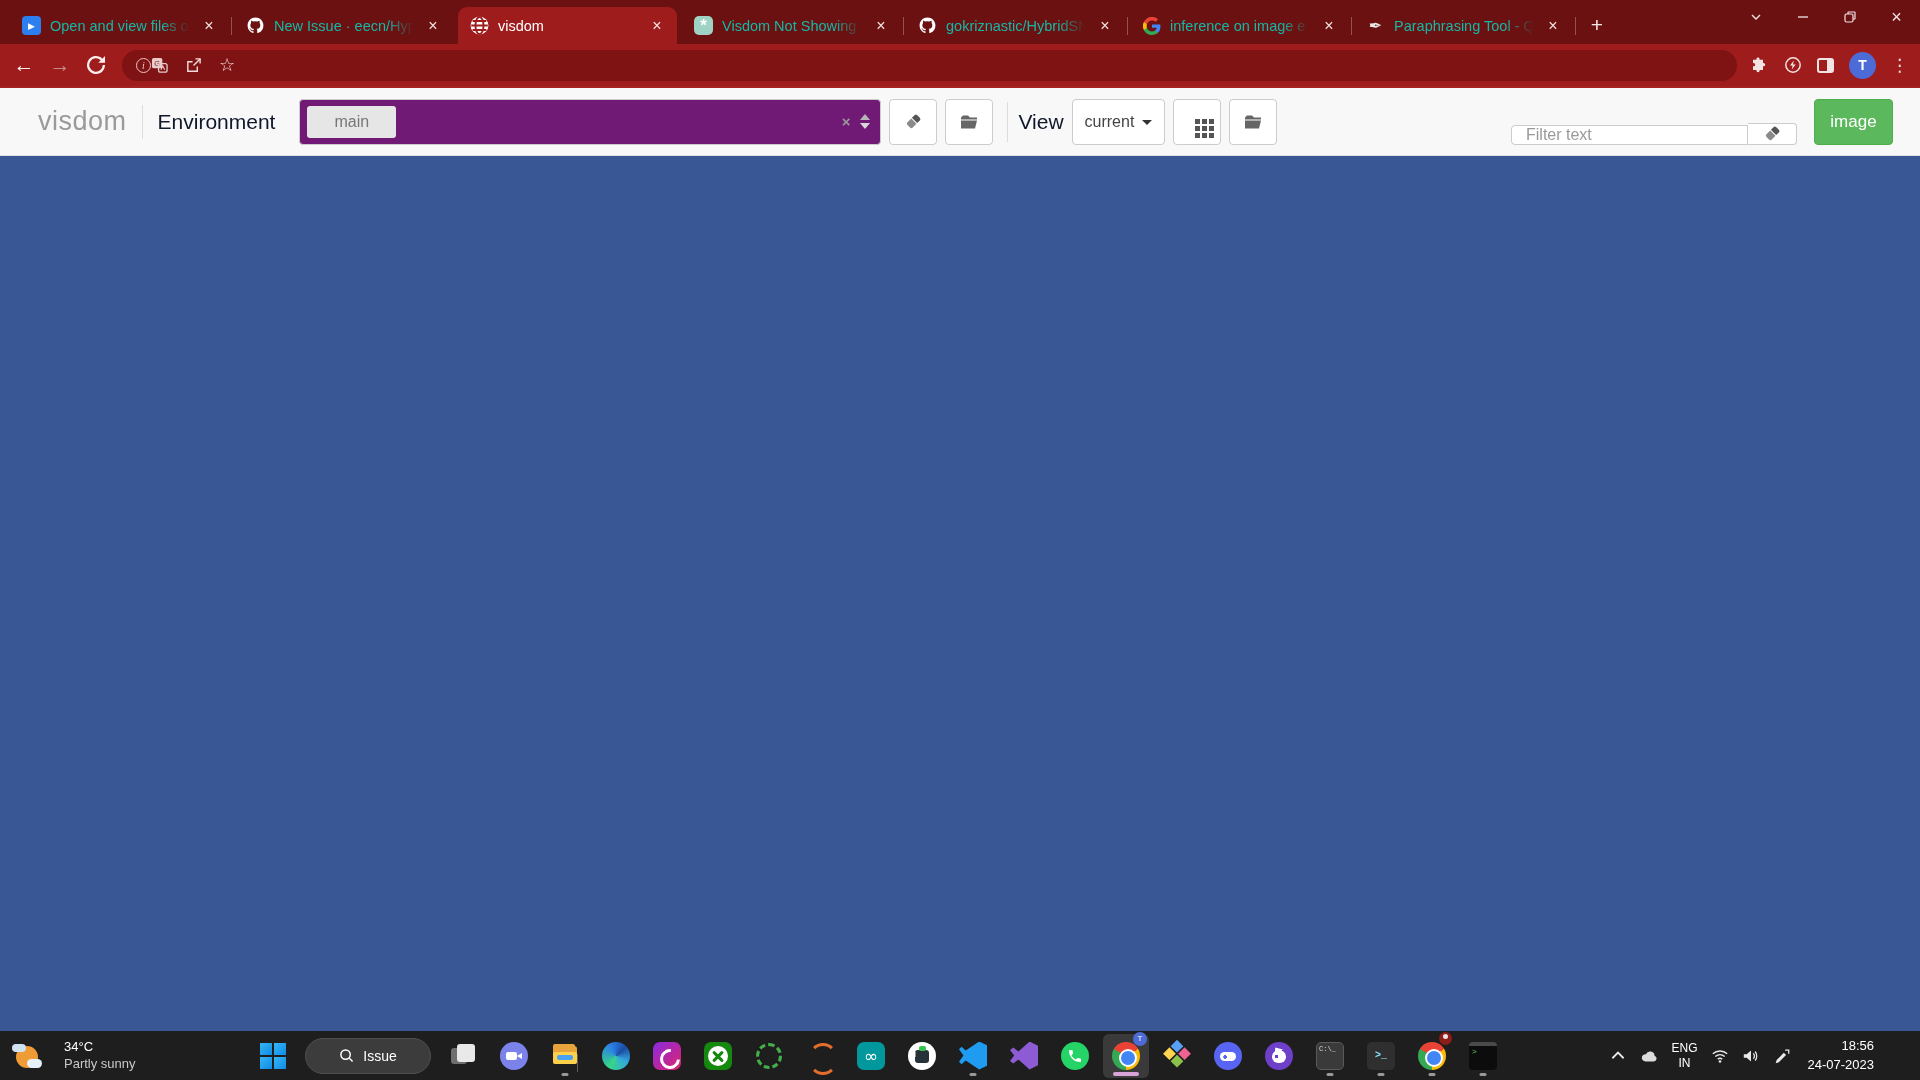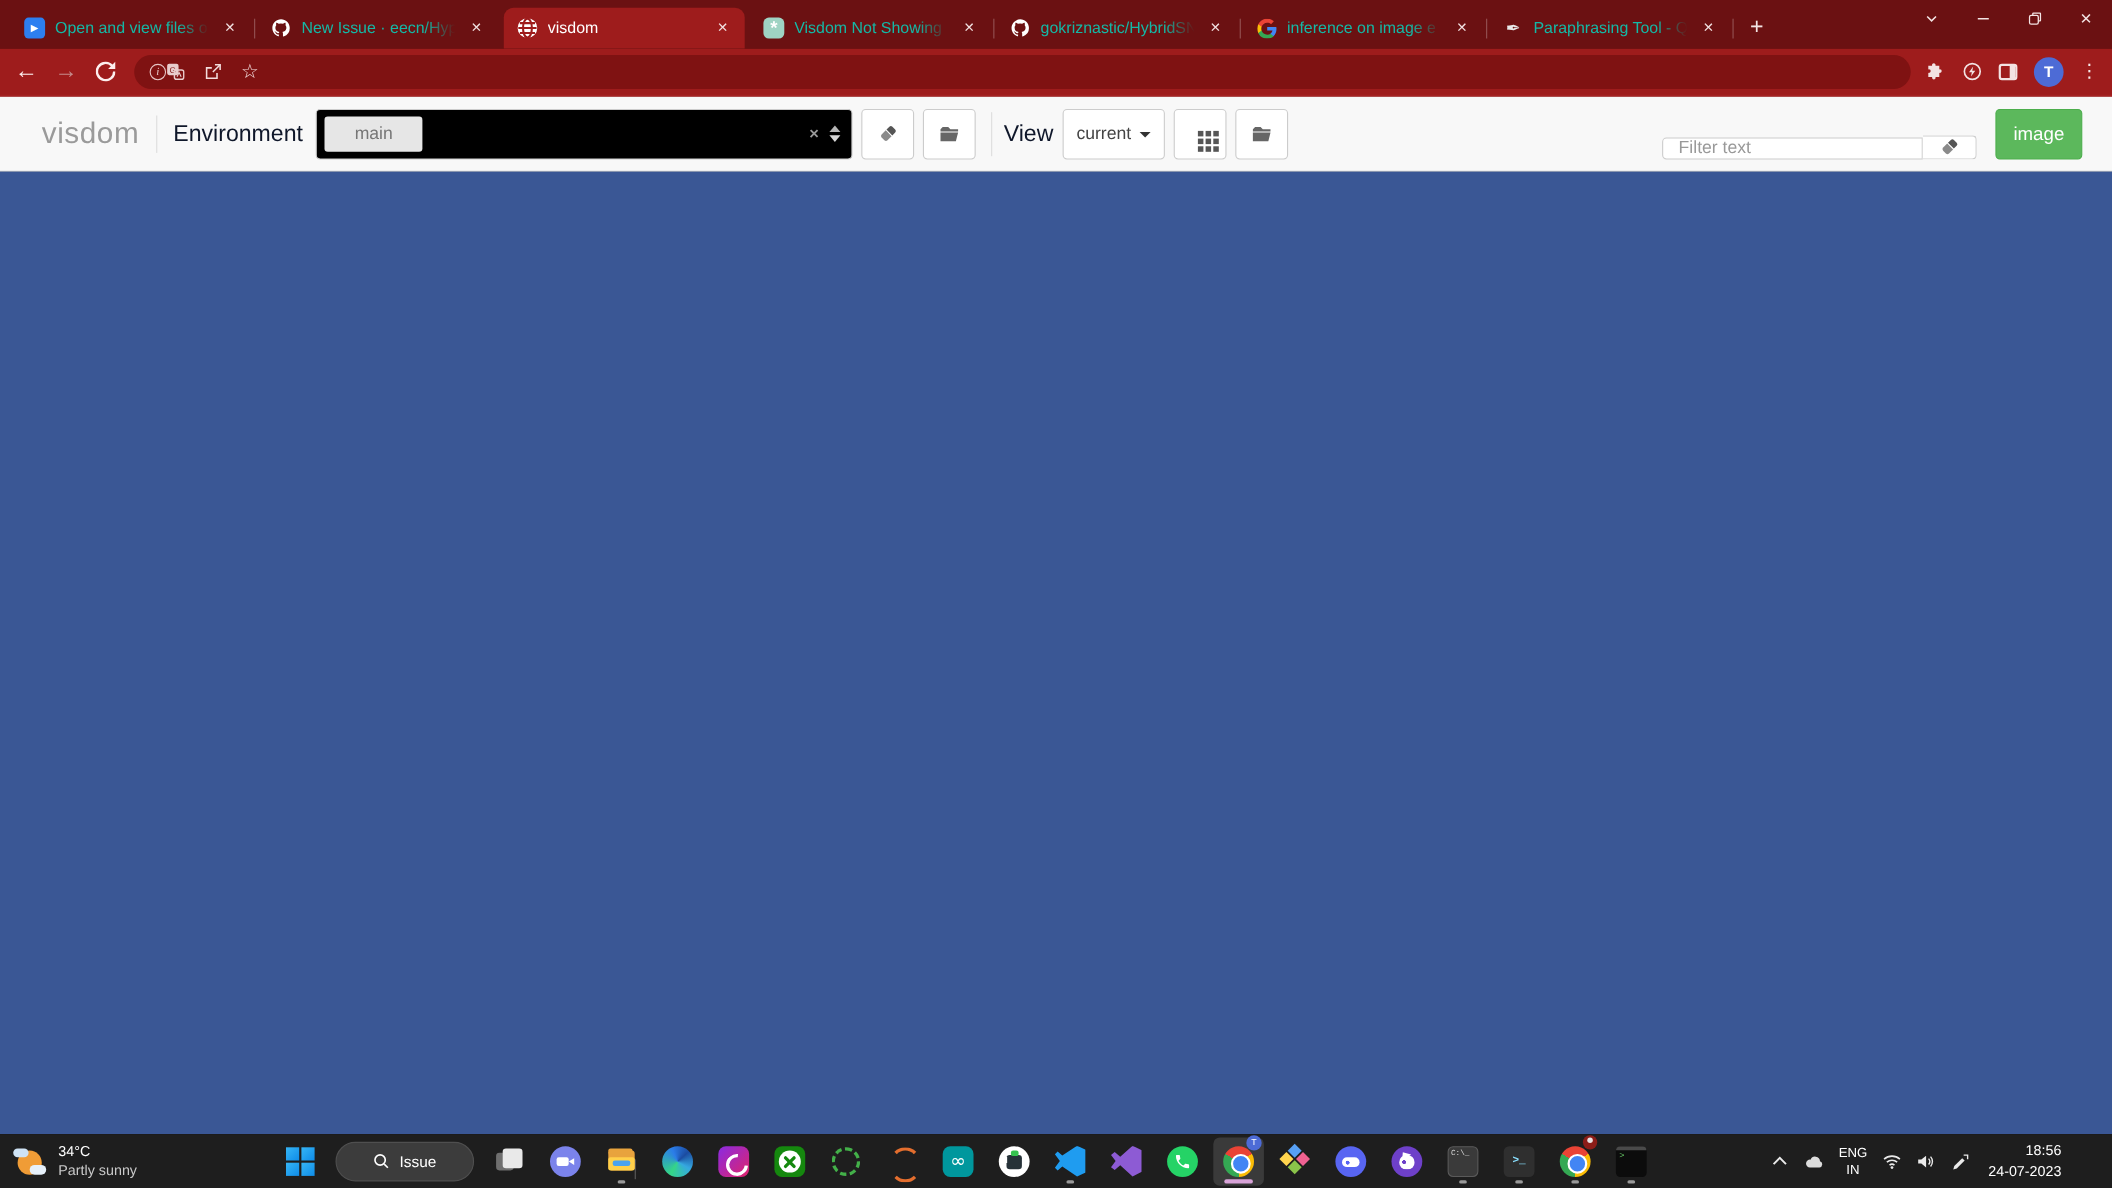--- a/index.html
+++ b/index.html
@@ -61,21 +61,21 @@
   .avatar{width:27px;height:27px;border-radius:50%;background:#4d6bd6;color:#fff;font-size:14px;
        display:flex;align-items:center;justify-content:center;font-weight:bold}
   .menu-dots{color:#f6eaea;font-size:17px;letter-spacing:0}
 
   
   .vdbar{height:68px;background:#f8f8f8;border-bottom:1px solid #e2e2e2;display:flex;align-items:center;
        padding:0 27px 0 38px;flex:none}
   .vd-logo{font-size:27px;color:#9a9a9a;letter-spacing:.5px}
   .vd-sep{width:1px;height:34px;background:#ddd;margin:0 15px}
   .vd-label{font-size:21px;color:#0f172a}
-  .env-box{width:488px;height:46px;background:#000000;border:1px solid #ccc;border-radius:4px;margin-left:12px;
+  .env-box{width:582px;height:46px;background:#701a75;border:1px solid #ccc;border-radius:4px;margin-left:24px;
        display:flex;align-items:center;padding:0 10px 0 7px;position:relative}
   .env-tag{background:#e6e6e6;color:#777;font-size:16px;padding:7px 27px;border-radius:3px}
   .env-spacer{flex:1}
   .env-clear{color:#999;font-size:15px;font-weight:bold;margin-right:10px}
   .spinner{display:flex;flex-direction:column;gap:3px;align-items:center}
   .car-up{width:0;height:0;border-left:5px solid transparent;border-right:5px solid transparent;
        border-bottom:6px solid #b5b5b5}
   .car-dn{width:0;height:0;border-left:5px solid transparent;border-right:5px solid transparent;
        border-top:6px solid #d8d8d8}
   .vd-btn{height:46px;min-width:48px;background:#fff;border:1px solid #ccc;border-radius:4px;margin-left:8px;
@@ -96,21 +96,21 @@
        display:flex;align-items:center;justify-content:center;color:#555}
   .filter-erase svg{width:20px;height:20px}
   .online-btn{height:46px;min-width:79px;margin-left:17px;background:#5cb85c;border:1px solid #4cae4c;
        border-radius:4px;color:#fff;font-size:17px;display:flex;align-items:center;justify-content:center;padding:0 14px}
 
   
   .content{flex:1;background:#3a5795}
 
   
   .taskbar{height:49px;background:#1e1e1e;display:flex;align-items:center;flex:none;padding:0 46px 0 12px;position:relative}
-  .tb-weather{display:flex;align-items:center;gap:11px;width:160px;flex:none}
+  .tb-weather{display:flex;align-items:center;gap:22px;width:160px;flex:none}
   .w-icon{width:30px;height:30px;position:relative;flex:none}
   .w-sun{position:absolute;left:4px;top:5px;width:22px;height:22px;border-radius:50%;background:#f09c36}
   .w-cloud1{position:absolute;left:0;top:3px;width:14px;height:8px;border-radius:6px;background:#cfe3f5}
   .w-cloud2{position:absolute;right:0;bottom:3px;width:15px;height:9px;border-radius:6px;background:#e6f0fa}
   .w-temp{color:#fff;font-size:13px;line-height:1.3}
   .w-desc{color:#c9c9c9;font-size:13px;line-height:1.3}
   .tb-center{display:flex;align-items:center;gap:5px;margin-left:78px}
   .slot{width:46px;height:44px;display:flex;align-items:center;justify-content:center;position:relative;border-radius:6px}
   .slot.active-app{background:#3a3a3a}
   .run::after{content:"";position:absolute;bottom:2px;left:50%;transform:translateX(-50%);

